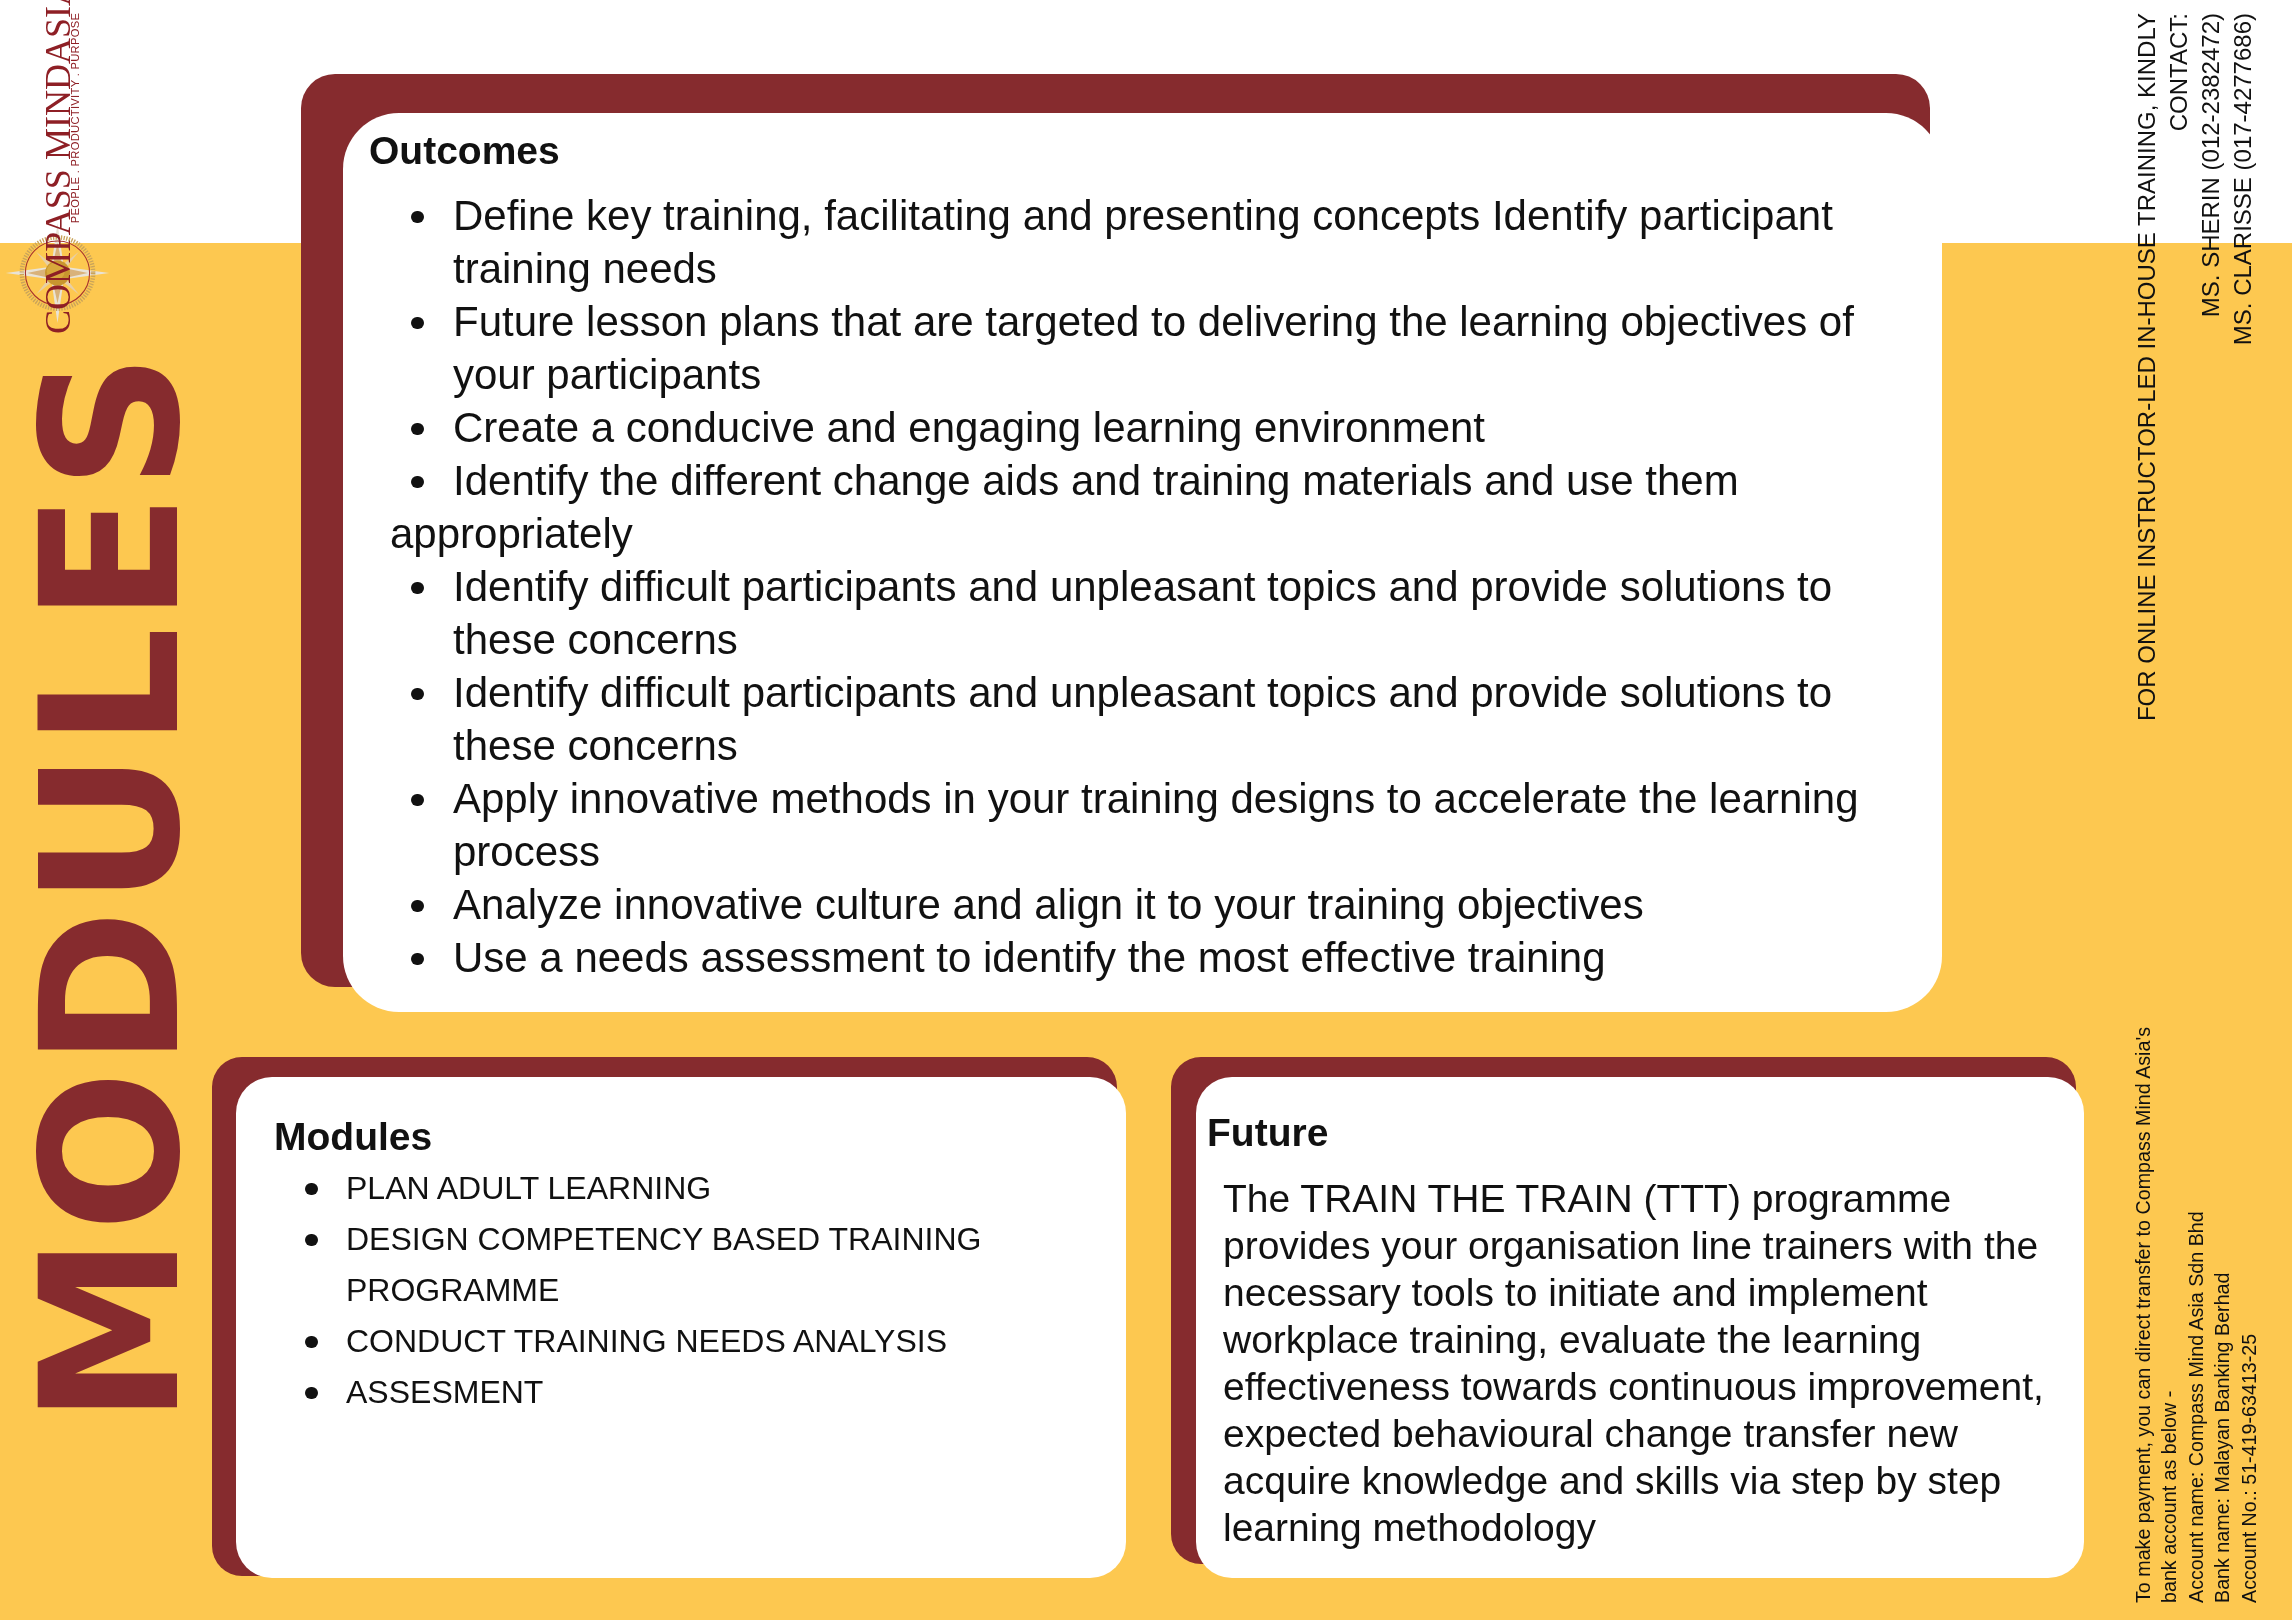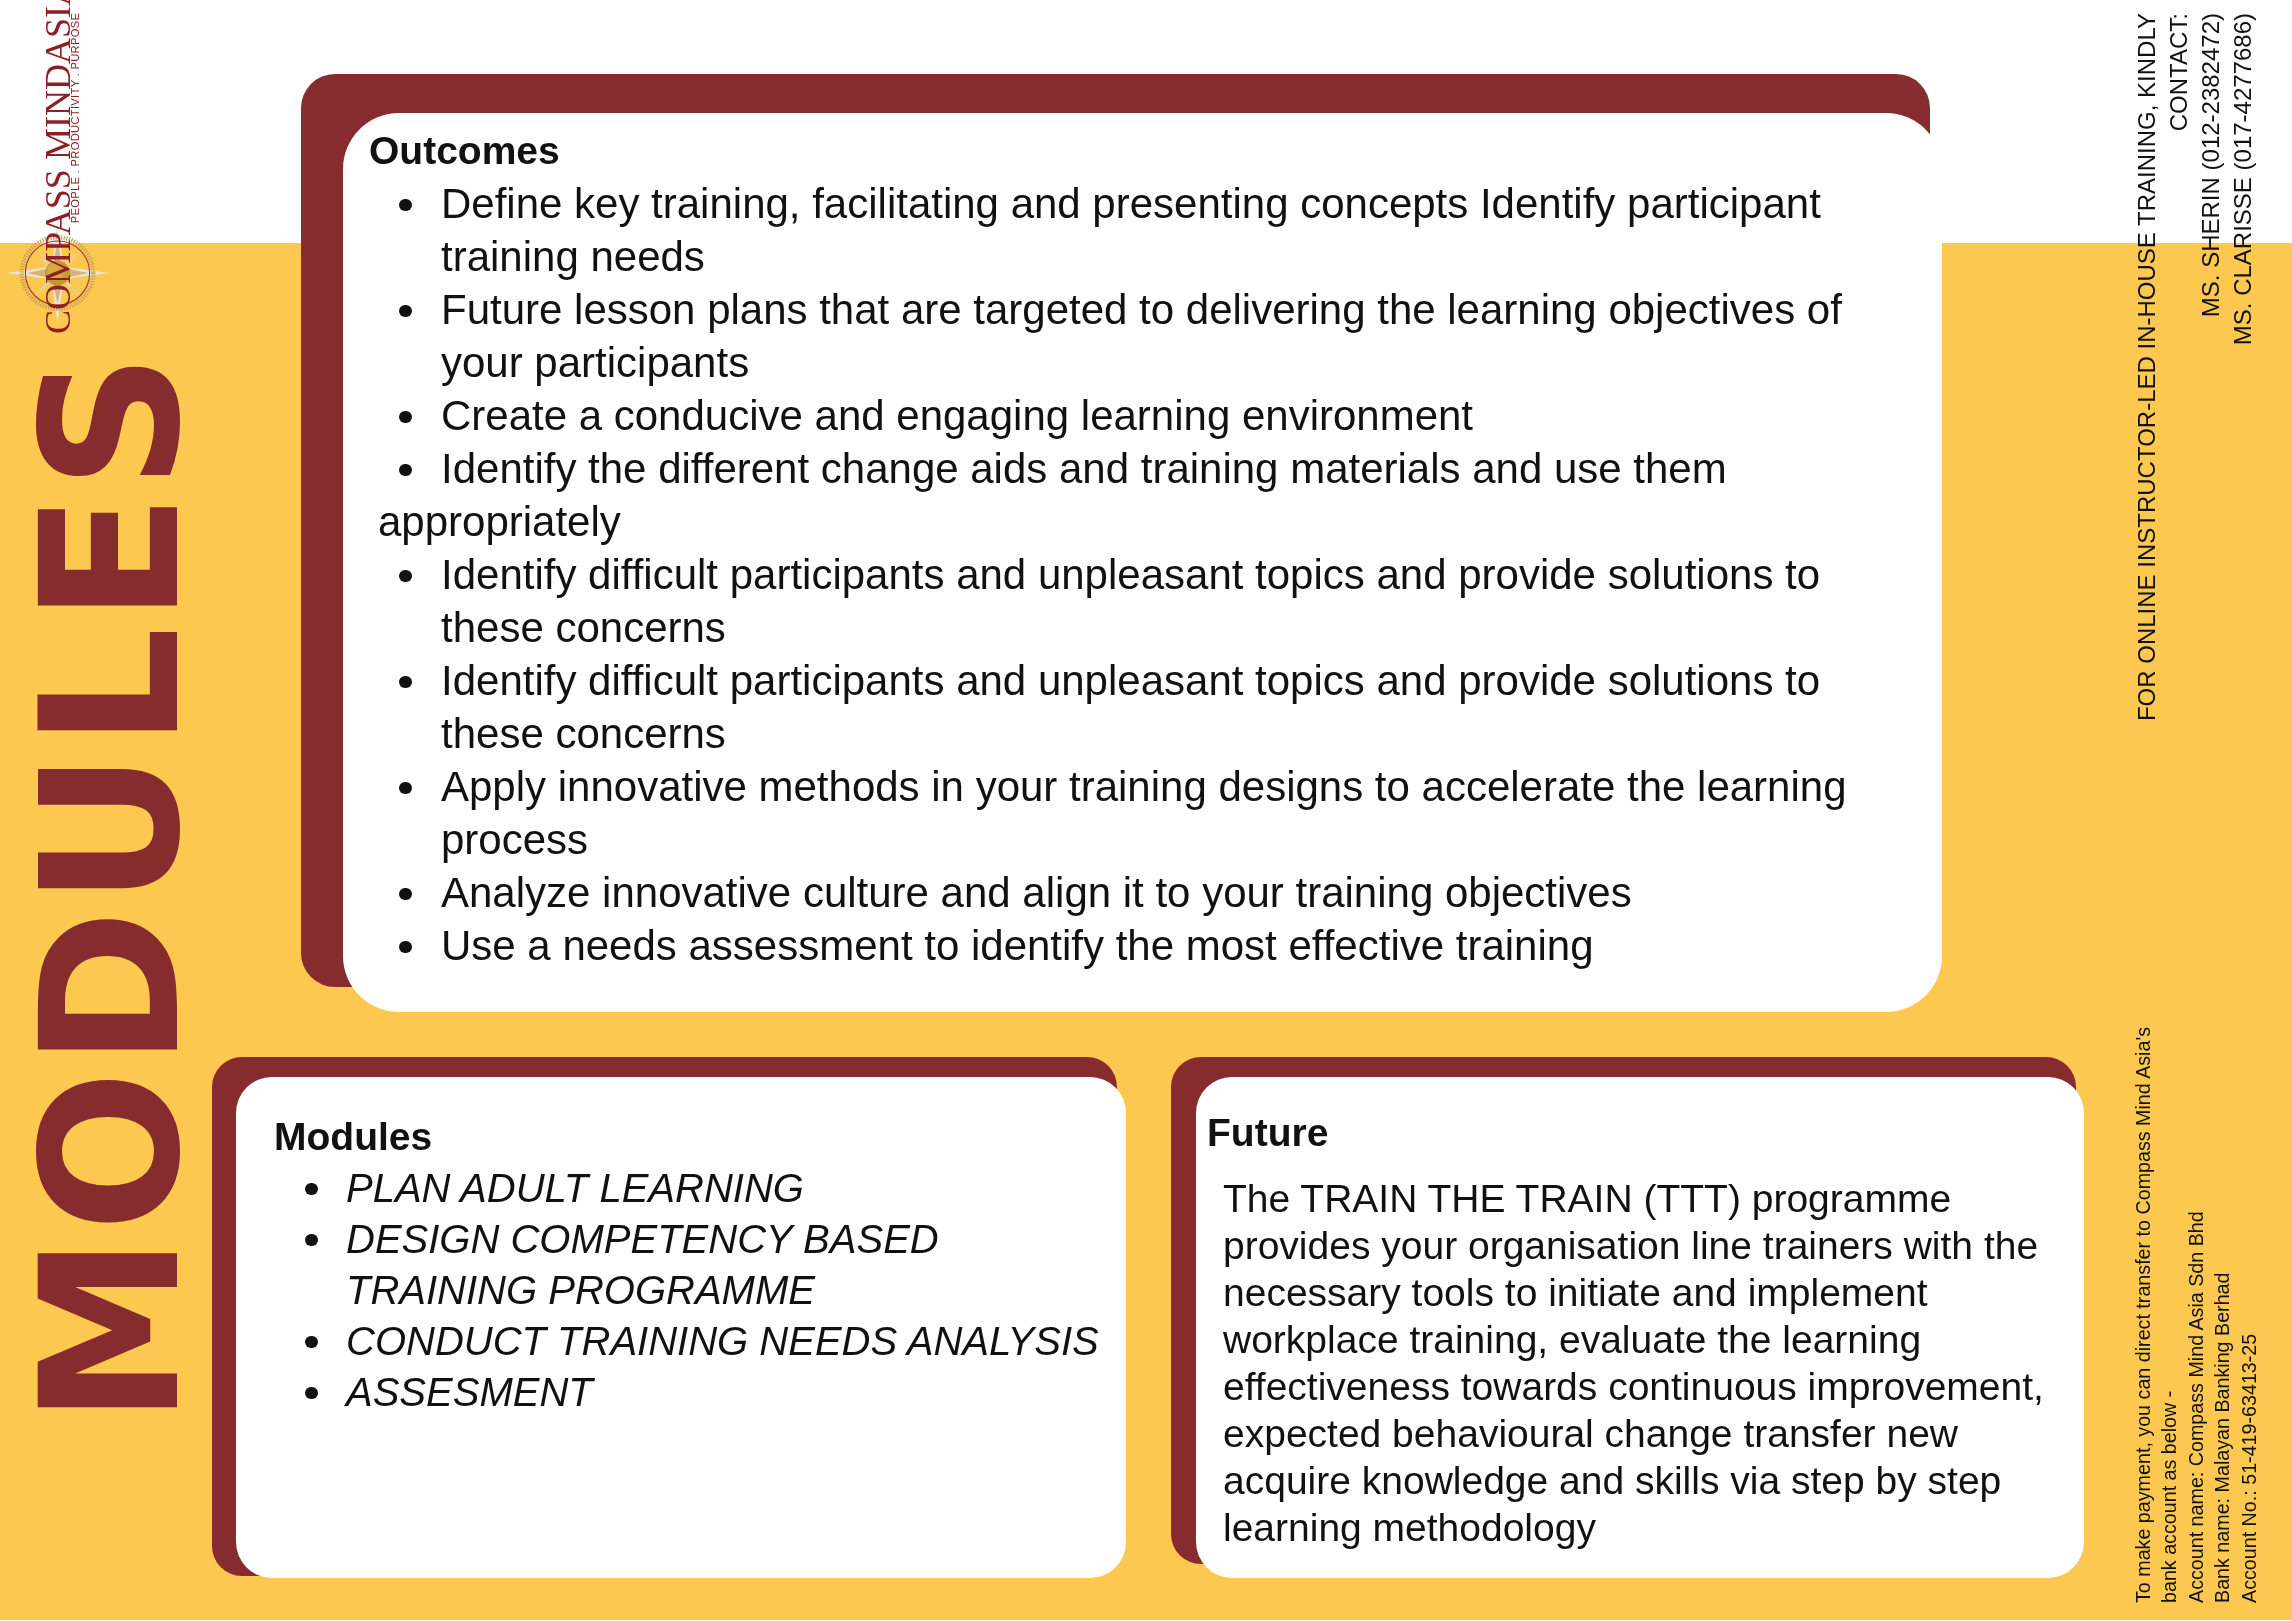--- a/index.html
+++ b/index.html
@@ -15,36 +15,36 @@
   }
   .abs { position: absolute; }
   .maroon { background: #862B2E; }
   .white { background: #ffffff; }
 
   
   .out-back { left: 301px; top: 74px; width: 1629px; height: 913px; border-radius: 34px; }
   .out-front { left: 343px; top: 113px; width: 1599px; height: 899px; border-radius: 56px; }
   .out-content { left: 369px; top: 125px; width: 1558px; }
   .card-title { font-weight: bold; font-size: 39px; line-height: 52px; margin: 0; }
-  .out-list { margin: 0; padding: 0; list-style: none; }
+  .out-list { margin: 12px; padding: 0; list-style: none; }
   .out-list li { position: relative; font-size: 42px; line-height: 53px; padding-left: 72px; }
   .out-list li .bullet {
     position: absolute; left: 30px; top: 21.5px; width: 12.5px; height: 12.5px; border-radius: 50%; background: #111;
   }
   .out-list li.noindent { padding-left: 9px; }
   .out-list li.noindent .bullet { left: 30px; }
   .out-list li .tx { display: block; }
   .out-list li.noindent .tx { text-indent: 63px; }
 
   
   .mod-back { left: 212px; top: 1057px; width: 905px; height: 519px; border-radius: 30px; }
   .mod-front { left: 236px; top: 1077px; width: 890px; height: 501px; border-radius: 36px; }
   .mod-content { left: 274px; top: 1111px; width: 833px; }
   .mod-list { margin: 0; padding: 0; list-style: none; }
-  .mod-list li { position: relative; font-size: 40px; line-height: 51px; padding-left: 72px; font-style: italic; }
+  .mod-list li { position: relative; font-size: 32px; line-height: 51px; padding-left: 72px; }
   .mod-list li .bullet {
     position: absolute; left: 31px; top: 19.7px; width: 12.5px; height: 12.5px; border-radius: 50%; background: #111;
   }
 
   
   .fut-back { left: 1171px; top: 1057px; width: 905px; height: 507px; border-radius: 30px; }
   .fut-front { left: 1196px; top: 1077px; width: 888px; height: 501px; border-radius: 36px; }
   .fut-content { left: 1207px; top: 1107px; width: 878px; }
   .fut-body { font-size: 39px; line-height: 47px; margin: 16px; }
 

